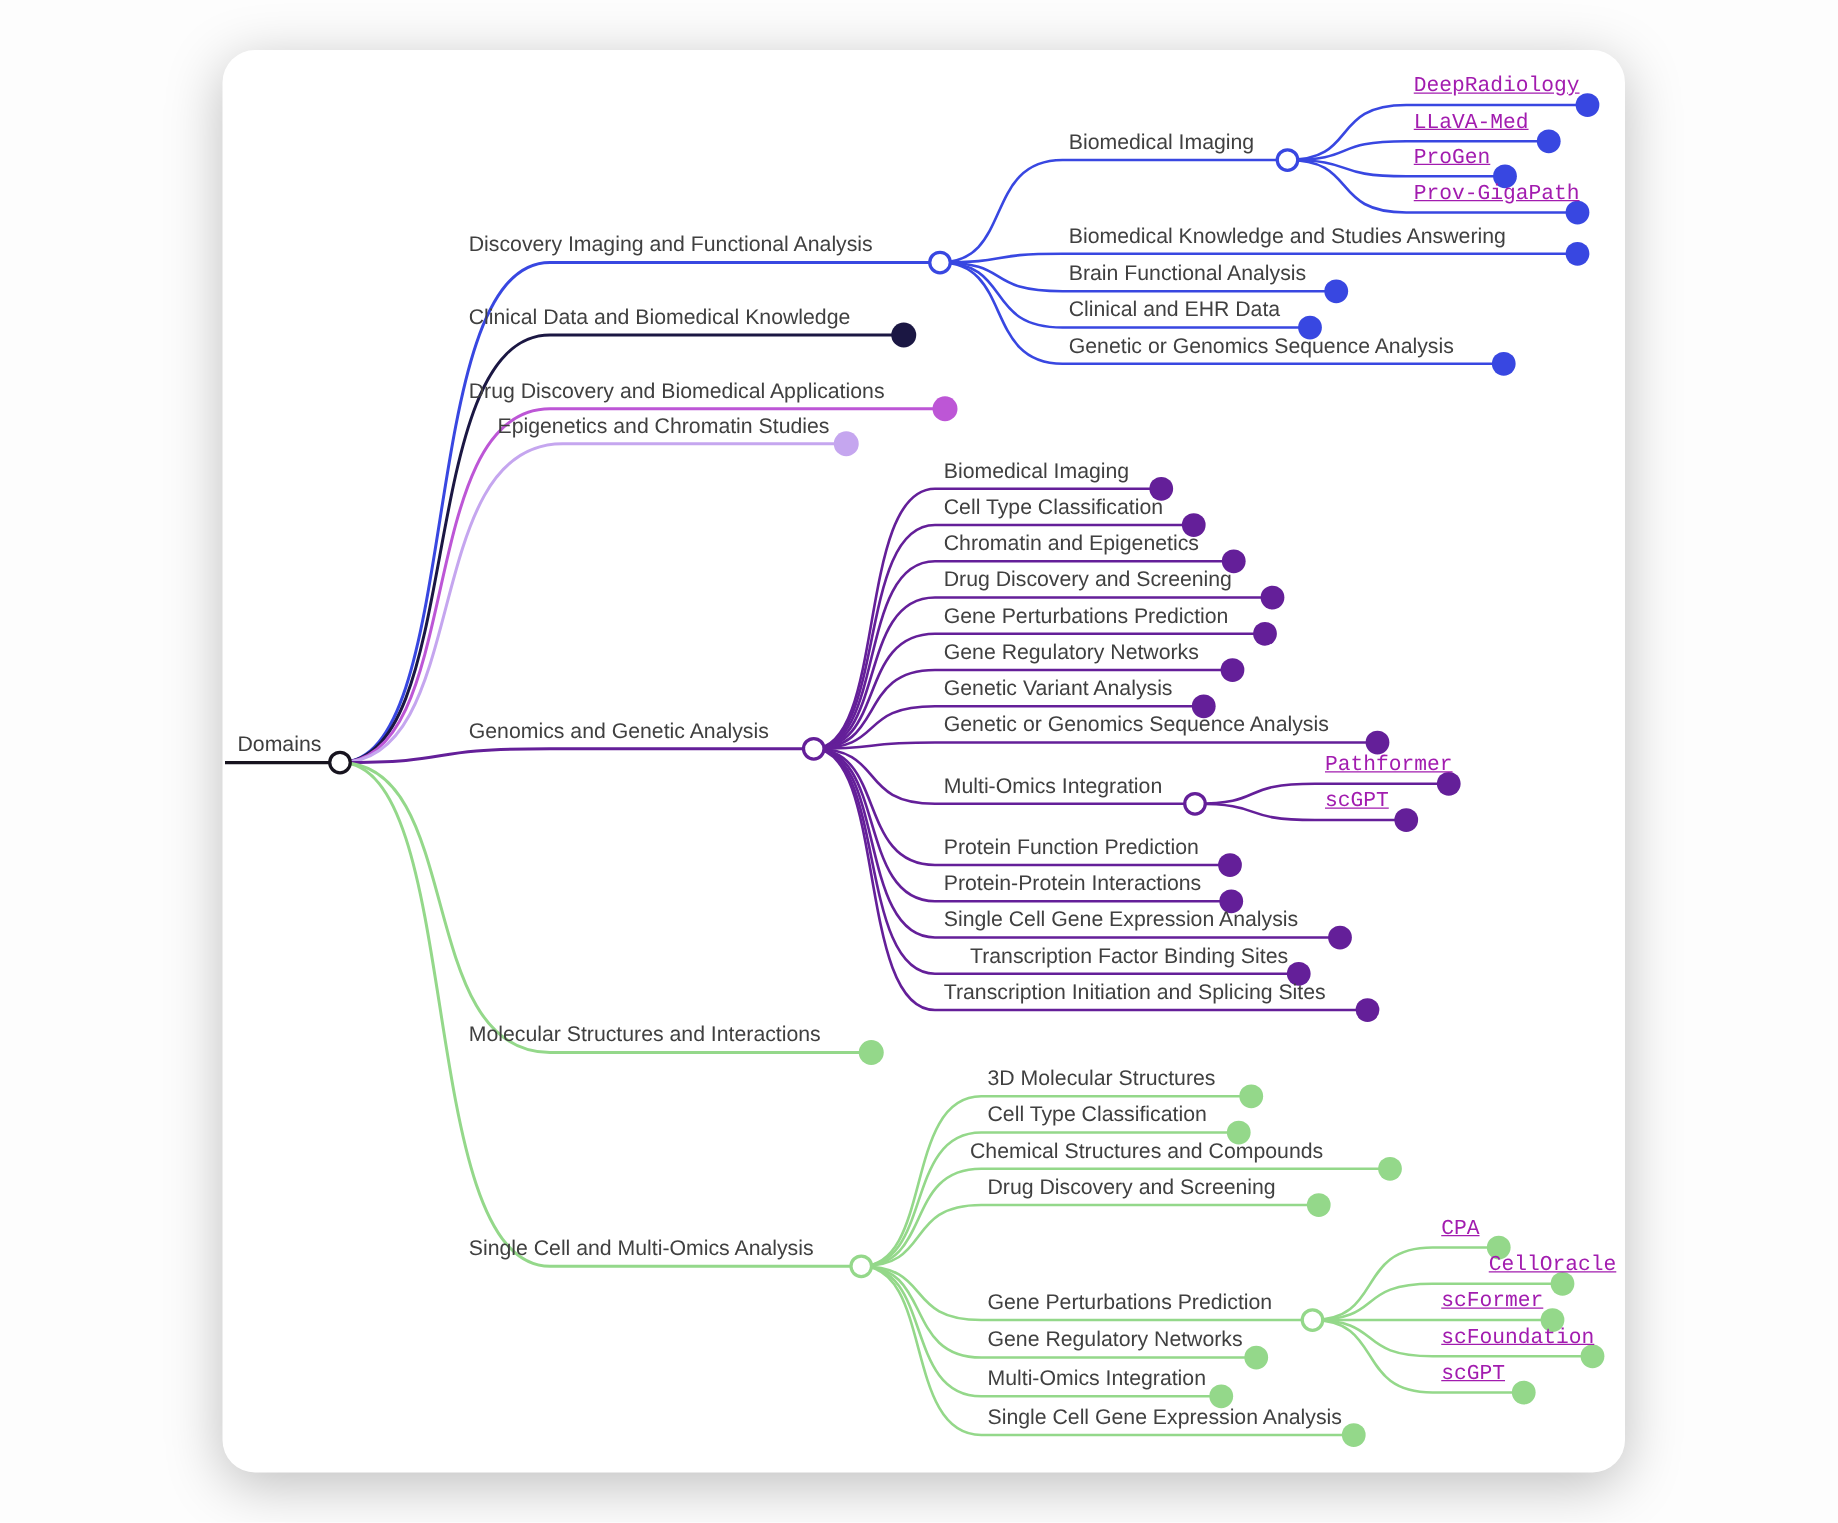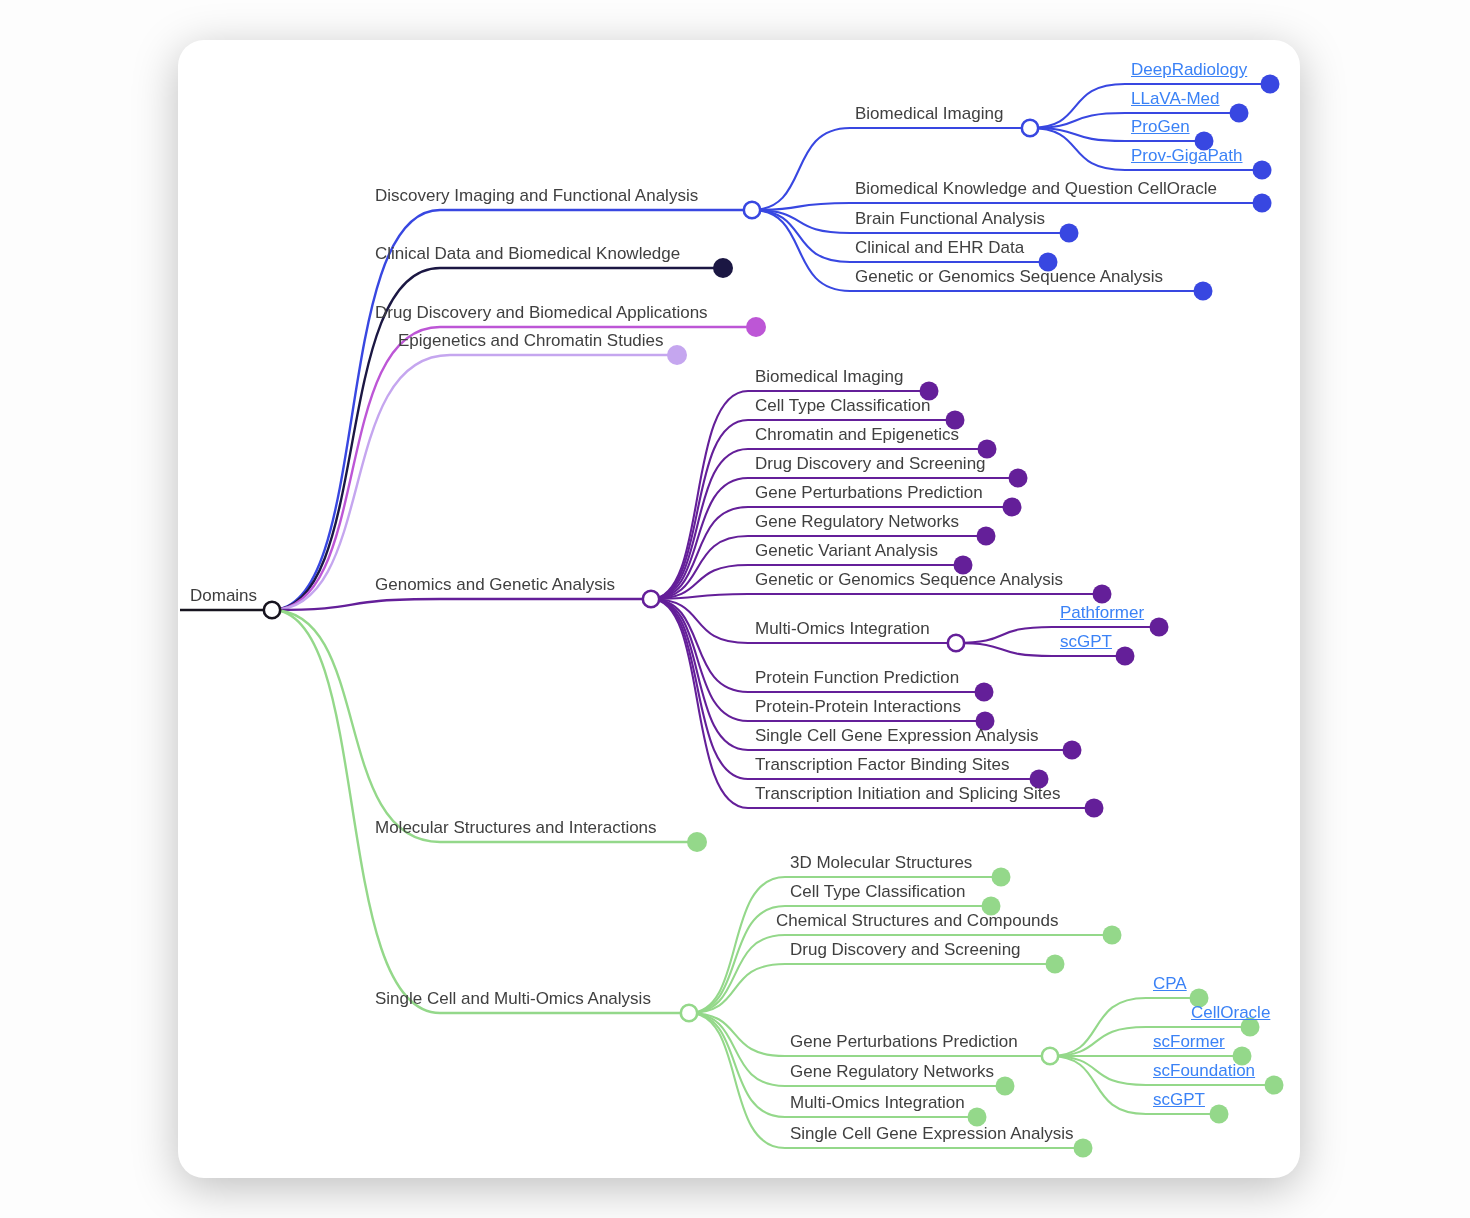--- a/index.html
+++ b/index.html
@@ -5,21 +5,21 @@
   html,body{margin:0;padding:0;background:#fdfdfd;}
   #stage{position:relative;width:1470px;height:1218px;overflow:hidden;
          font-family:"Liberation Sans","DejaVu Sans",sans-serif;}
   .card{position:absolute;left:178px;top:40px;width:1122px;height:1138px;
         background:#ffffff;border-radius:26px;
         box-shadow:0 10px 45px rgba(0,0,0,0.25);}
   #canvas{position:absolute;left:0;top:0;}
   #labels{position:absolute;left:0;top:0;width:1470px;height:1218px;pointer-events:none;}
   .lbl{position:absolute;font-size:17px;line-height:20px;color:#404040;
        white-space:nowrap;pointer-events:auto;}
-  .lbl.link{color:#3b82f6;text-decoration:underline;cursor:pointer;}
+  .lbl.link{color:#a21caf;text-decoration:underline;cursor:pointer;font-family:Liberation Mono, monospace;}
   .root-lbl{color:#3d3d3d;}
 </style>
 </head>
 <body>
 
 <div id="stage">
   <div class="card"></div>
   <svg id="canvas" width="1470" height="1218">
     <g id="g-links">
         <path d="M 180 610 L 272 610" fill="none" stroke="#17141f" stroke-width="2.6"></path>
@@ -121,21 +121,21 @@
       </g>
   </svg>
   <div id="labels">
       <span class="lbl root-lbl" style="left: 190px; top: 586px;">Domains</span>
       <span class="lbl" style="left: 375px; top: 186px;">Discovery Imaging and Functional Analysis</span>
       <span class="lbl" style="left: 855px; top: 104px;">Biomedical Imaging</span>
       <span class="lbl link" style="left: 1131px; top: 60px;">DeepRadiology</span>
       <span class="lbl link" style="left: 1131px; top: 89px;">LLaVA-Med</span>
       <span class="lbl link" style="left: 1131px; top: 117px;">ProGen</span>
       <span class="lbl link" style="left: 1131px; top: 146px;">Prov-GigaPath</span>
-      <span class="lbl" style="left: 855px; top: 179px;">Biomedical Knowledge and Question CellOracle</span>
+      <span class="lbl" style="left: 855px; top: 179px;">Biomedical Knowledge and Studies Answering</span>
       <span class="lbl" style="left: 855px; top: 209px;">Brain Functional Analysis</span>
       <span class="lbl" style="left: 855px; top: 238px;">Clinical and EHR Data</span>
       <span class="lbl" style="left: 855px; top: 267px;">Genetic or Genomics Sequence Analysis</span>
       <span class="lbl" style="left: 375px; top: 244px;">Clinical Data and Biomedical Knowledge</span>
       <span class="lbl" style="left: 375px; top: 303px; text-align: right;">Drug Discovery and Biomedical Applications</span>
       <span class="lbl" style="left: 375px; top: 331px; padding-left: 23px;">Epigenetics and Chromatin Studies</span>
       <span class="lbl" style="left: 375px; top: 575px;">Genomics and Genetic Analysis</span>
       <span class="lbl" style="left: 755px; top: 367px;">Biomedical Imaging</span>
       <span class="lbl" style="left: 755px; top: 396px;">Cell Type Classification</span>
       <span class="lbl" style="left: 755px; top: 425px;">Chromatin and Epigenetics</span>
@@ -143,21 +143,21 @@
       <span class="lbl" style="left: 755px; top: 483px;">Gene Perturbations Prediction</span>
       <span class="lbl" style="left: 755px; top: 512px;">Gene Regulatory Networks</span>
       <span class="lbl" style="left: 755px; top: 541px;">Genetic Variant Analysis</span>
       <span class="lbl" style="left: 755px; top: 570px;">Genetic or Genomics Sequence Analysis</span>
       <span class="lbl" style="left: 755px; top: 619px;">Multi-Omics Integration</span>
       <span class="lbl link" style="left: 1060px; top: 603px;">Pathformer</span>
       <span class="lbl link" style="left: 1060px; top: 632px;">scGPT</span>
       <span class="lbl" style="left: 755px; top: 668px;">Protein Function Prediction</span>
       <span class="lbl" style="left: 755px; top: 697px;">Protein-Protein Interactions</span>
       <span class="lbl" style="left: 755px; top: 726px;">Single Cell Gene Expression Analysis</span>
-      <span class="lbl" style="left: 755px; top: 755px;">Transcription Factor Binding Sites</span>
+      <span class="lbl" style="left: 776px; top: 755px;">Transcription Factor Binding Sites</span>
       <span class="lbl" style="left: 755px; top: 784px;">Transcription Initiation and Splicing Sites</span>
       <span class="lbl" style="left: 375px; top: 818px;">Molecular Structures and Interactions</span>
       <span class="lbl" style="left: 375px; top: 989px;">Single Cell and Multi-Omics Analysis</span>
       <span class="lbl" style="left: 790px; top: 853px;">3D Molecular Structures</span>
       <span class="lbl" style="left: 790px; top: 882px;">Cell Type Classification</span>
       <span class="lbl" style="left: 776px; top: 911px;">Chemical Structures and Compounds</span>
       <span class="lbl" style="left: 790px; top: 940px;">Drug Discovery and Screening</span>
       <span class="lbl" style="left: 790px; top: 1032px;">Gene Perturbations Prediction</span>
       <span class="lbl link" style="left: 1153px; top: 974px;">CPA</span>
       <span class="lbl link" style="left: 1153px; top: 1003px; margin-left: 38px;">CellOracle</span>

